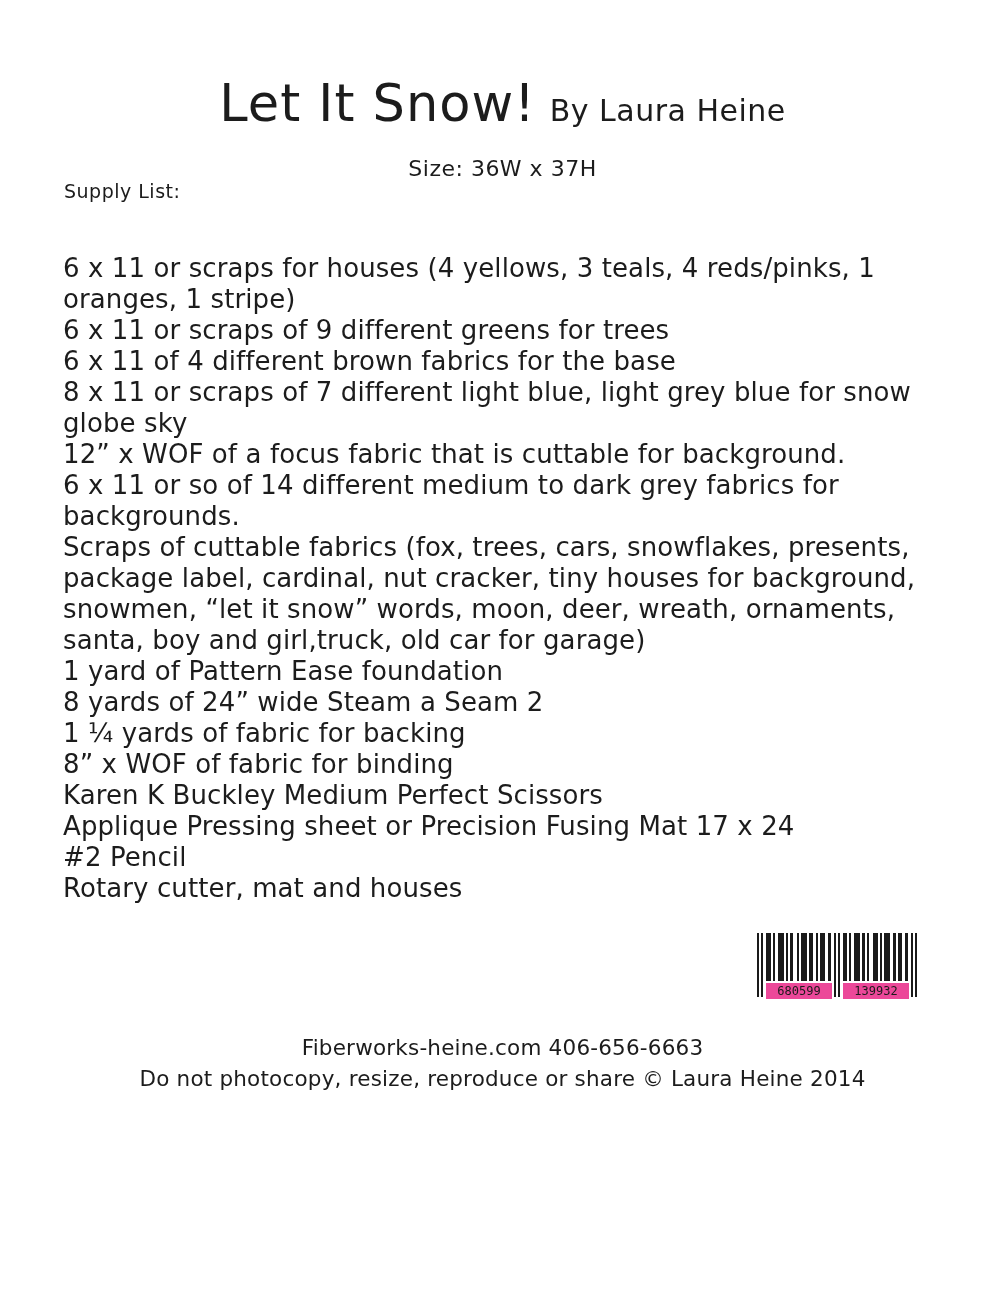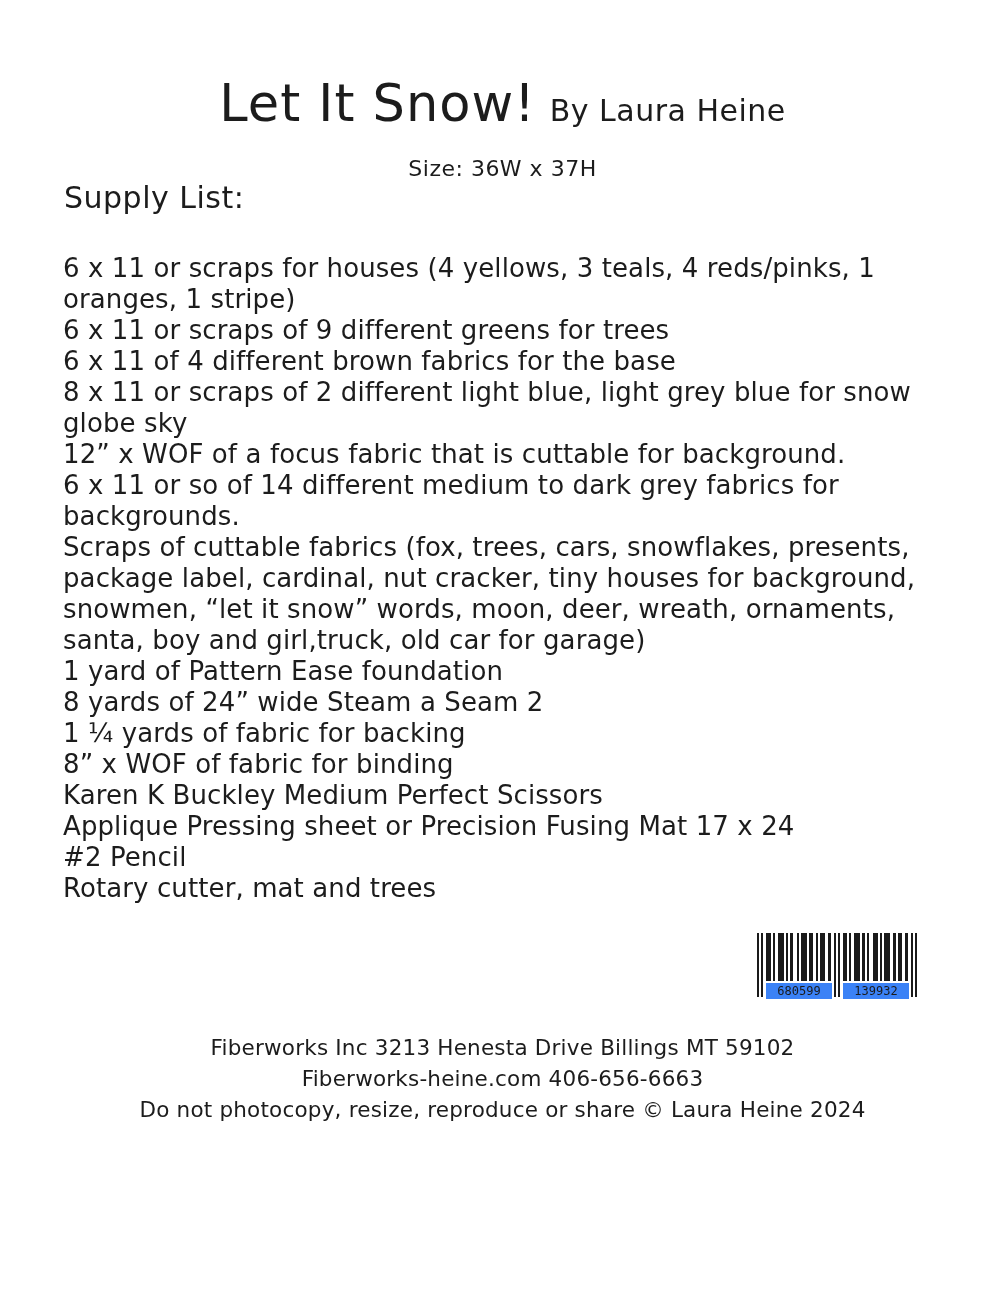--- a/index.html
+++ b/index.html
@@ -16,37 +16,37 @@
   
   .header { position:absolute; top:74px; left:0; width:100%; text-align:center; }
   .title-line { margin:0; font-weight:normal; white-space:nowrap; }
   .t-main { font-size:51px; letter-spacing:1px; }
   .t-by   { font-size:30px; margin-left:14px; letter-spacing:0.5px; }
   .size-line { margin-top:23px; font-size:22px; letter-spacing:0.5px; }
 
   
   .supply-heading {
     position:absolute; top:180px; left:64px;
-    margin:0; font-weight:normal; font-size:30px; letter-spacing:0.5px;
+    margin:0; font-weight:normal; font-size:19px; letter-spacing:0.5px;
   }
 
   
   .supply-list {
     position:absolute; top:253px; left:63px; width:860px;
     font-size:26px; line-height:31px; letter-spacing:0.1px;
   }
   .supply-list p { margin:0; }
 
   
   .barcode { position:absolute; top:933px; left:757px; width:162px; height:66px; }
   .bc-num {
     position:absolute; top:50px; height:16px;
     font-family:"DejaVu Sans Mono", monospace;
     font-size:12px; color:#1a1a1a; text-align:center;
-    background:#3b82f6; line-height:16px;
+    background:#ec4899; line-height:16px;
   }
   .bc-num.left  { left:9px;  width:66px; }
   .bc-num.right { left:86px; width:66px; }
 
   
   .footer { position:absolute; top:1032px; left:0; width:100%; text-align:center;
             font-size:21.5px; line-height:31px; letter-spacing:0.2px; }
   .footer p { margin:0; }
 </style>
 </head>
@@ -58,32 +58,32 @@
     <h1 class="title-line"><span class="t-main">Let It Snow!</span><span class="t-by">By Laura Heine</span></h1>
     <div class="size-line">Size: 36W x 37H</div>
   </div>
 
   <h2 class="supply-heading">Supply List:</h2>
 
   <div class="supply-list" id="supply-list">
       <p>6 x 11 or scraps for houses (4 yellows, 3 teals, 4 reds/pinks, 1 oranges, 1 stripe)</p>
       <p>6 x 11 or scraps of 9 different greens for trees</p>
       <p>6 x 11 of 4 different brown fabrics for the base</p>
-      <p>8 x 11 or scraps of 2 different light blue, light grey blue for snow globe sky</p>
+      <p>8 x 11 or scraps of 7 different light blue, light grey blue for snow globe sky</p>
       <p>12” x WOF of a focus fabric that is cuttable for background.</p>
       <p>6 x 11 or so of 14 different medium to dark grey fabrics for backgrounds.</p>
       <p>Scraps of cuttable fabrics (fox, trees, cars, snowflakes, presents, package label, cardinal, nut cracker, tiny houses for background, snowmen, “let it snow” words, moon, deer, wreath, ornaments, santa, boy and girl,truck, old car for garage)</p>
       <p>1 yard of Pattern Ease foundation</p>
       <p>8 yards of 24” wide Steam a Seam 2</p>
       <p>1 ¼ yards of fabric for backing</p>
       <p>8” x WOF of fabric for binding</p>
       <p>Karen K Buckley Medium Perfect Scissors</p>
       <p>Applique Pressing sheet or Precision Fusing Mat 17 x 24</p>
       <p>#2 Pencil</p>
-      <p>Rotary cutter, mat and trees</p>
+      <p>Rotary cutter, mat and houses</p>
     </div>
 
   <div class="barcode">
     <svg id="barcode-svg" width="162" height="66" viewBox="0 0 162 66">
         <rect x="0" y="0" width="2" height="64" fill="#1a1a1a"></rect>
         <rect x="4" y="0" width="2" height="64" fill="#1a1a1a"></rect>
         <rect x="9" y="0" width="5" height="48" fill="#1a1a1a"></rect>
         <rect x="16" y="0" width="2" height="48" fill="#1a1a1a"></rect>
         <rect x="21" y="0" width="6" height="48" fill="#1a1a1a"></rect>
         <rect x="29" y="0" width="2" height="48" fill="#1a1a1a"></rect>
@@ -108,18 +108,17 @@
         <rect x="141" y="0" width="4" height="48" fill="#1a1a1a"></rect>
         <rect x="148" y="0" width="3" height="48" fill="#1a1a1a"></rect>
         <rect x="154" y="0" width="2" height="64" fill="#1a1a1a"></rect>
         <rect x="158" y="0" width="2" height="64" fill="#1a1a1a"></rect>
       </svg>
     <span class="bc-num left">680599</span>
     <span class="bc-num right">139932</span>
   </div>
 
   <div class="footer">
-    <p>Fiberworks Inc 3213 Henesta Drive Billings MT 59102</p>
     <p>Fiberworks-heine.com 406-656-6663</p>
-    <p>Do not photocopy, resize, reproduce or share © Laura Heine 2024</p>
+    <p>Do not photocopy, resize, reproduce or share © Laura Heine 2014</p>
   </div>
 
 </div>
 
 </body></html>

